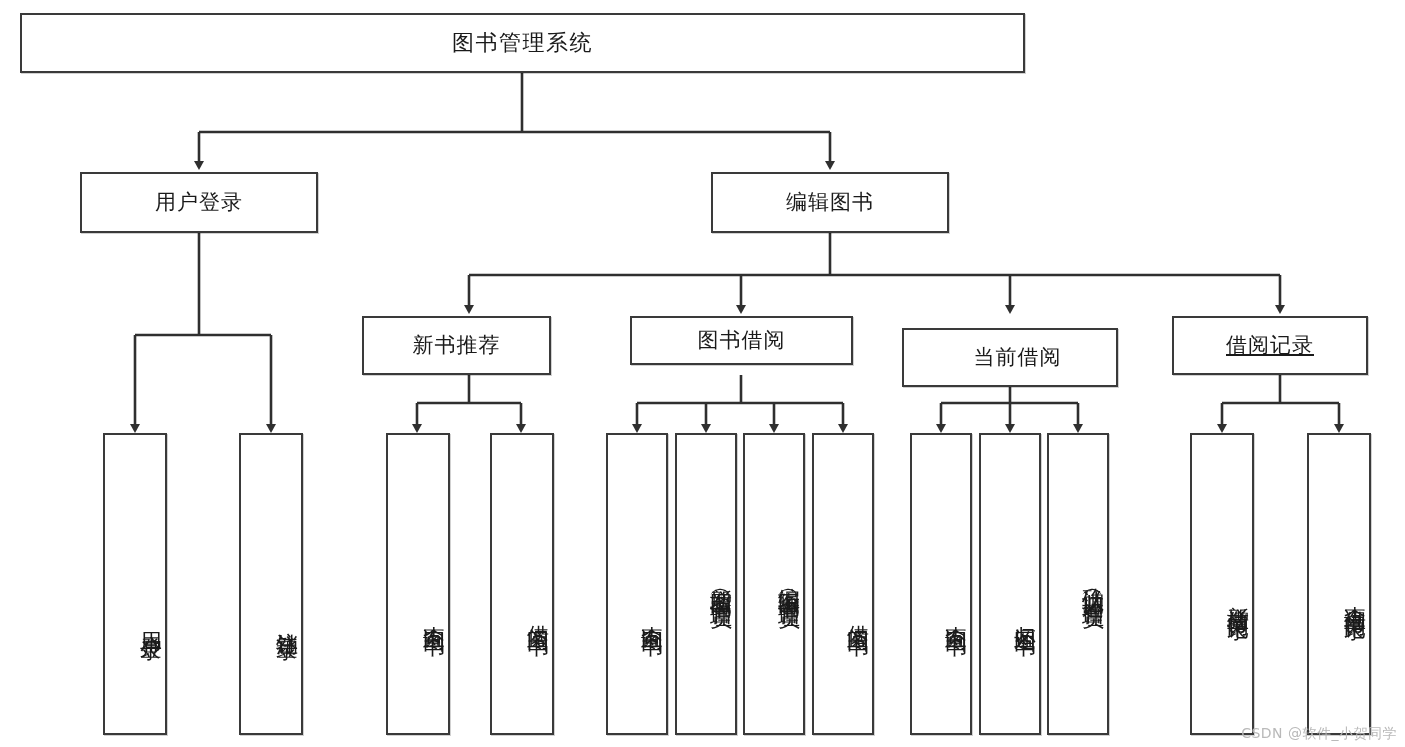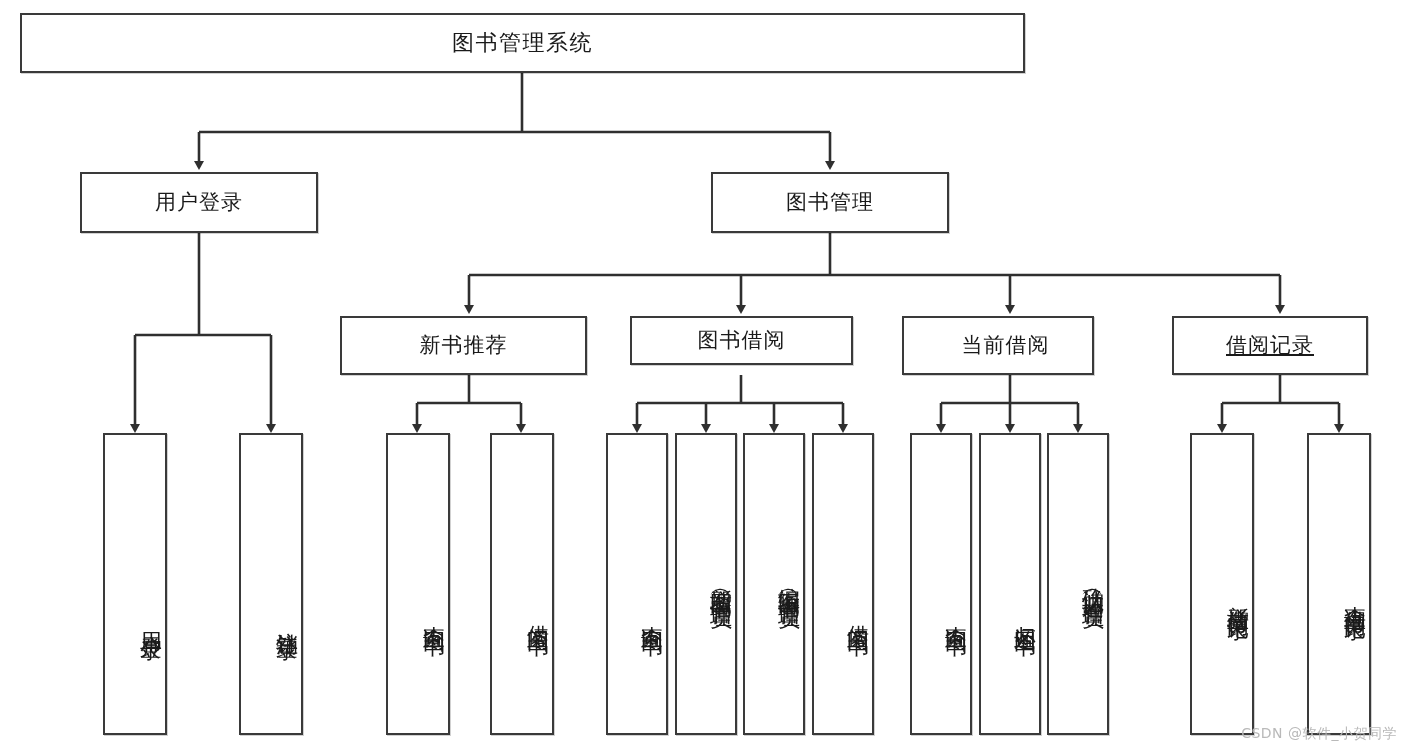--- a/index.html
+++ b/index.html
@@ -118,25 +118,25 @@
       <path d="M1280,375 L1280,403"></path>
       <path d="M1222,403 L1339,403"></path>
       <path d="M1222,403 L1222,425" marker-end="url(#arrow)"></path>
       <path d="M1339,403 L1339,425" marker-end="url(#arrow)"></path>
     </g>
   </svg>
 
   <div class="node node-h node-root" style="left:20px; top:13px; width:1005px; height:60px;">图书管理系统</div>
 
   <div class="node node-h" style="left:80px; top:172px; width:238px; height:61px;">用户登录</div>
-  <div class="node node-h" style="left:711px; top:172px; width:238px; height:61px;">图书管理</div>
+  <div class="node node-h" style="left:711px; top:172px; width:238px; height:61px;">编辑图书</div>
 
-  <div class="node node-h" style="left:340px; top:316px; width:247px; height:59px;">新书推荐</div>
+  <div class="node node-h" style="left:362px; top:316px; width:189px; height:59px;">新书推荐</div>
   <div class="node node-h" style="left:630px; top:316px; width:223px; height:49px;">图书借阅</div>
-  <div class="node node-h" style="left:902px; top:316px; width:192px; height:59px;padding-left:15px;">当前借阅</div>
+  <div class="node node-h" style="left:902px; top:328px; width:216px; height:59px;padding-left:15px;">当前借阅</div>
   <div class="node node-h" style="left:1172px; top:316px; width:196px; height:59px;text-decoration:underline;">借阅记录</div>
 
   <div class="node node-v" style="left:103px; top:433px; width:64px; height:302px; padding-top:80px;">用户登录</div>
   <div class="node node-v" style="left:239px; top:433px; width:64px; height:302px; padding-top:80px;">注销登录</div>
 
   <div class="node node-v" style="left:386px; top:433px; width:64px; height:302px; padding-top:68px;">查询图书</div>
   <div class="node node-v" style="left:490px; top:433px; width:64px; height:302px; padding-top:68px;">借阅图书</div>
 
   <div class="node node-v" style="left:606px; top:433px; width:62px; height:302px; padding-top:68px;">查询图书</div>
   <div class="node node-v" style="left:675px; top:433px; width:62px; height:302px; padding-top:6px;">新增图书（管理员）</div>

